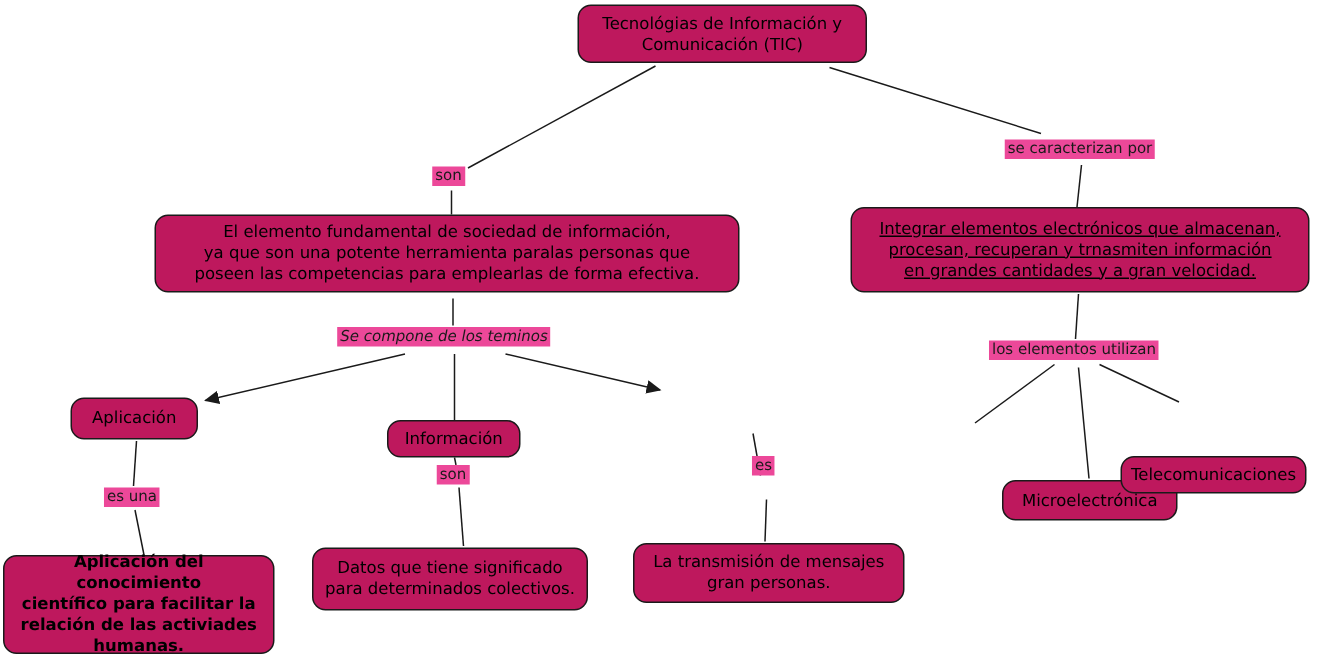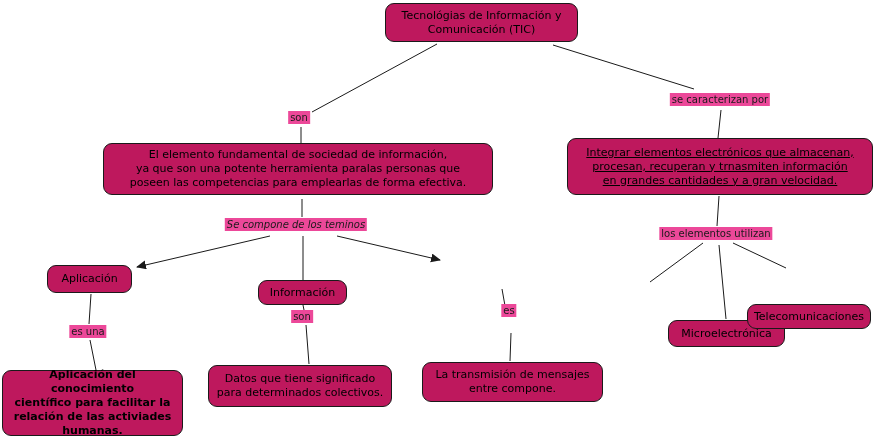--- a/index.html
+++ b/index.html
@@ -119,21 +119,21 @@
 en grandes cantidades y a gran velocidad.</div>
   <div class="node n-tec">Aplicación</div>
   <div class="node n-inf">Información</div>
   <div class="node n-apl">Aplicación del conocimiento
 científico para facilitar la
 relación de las activiades
 humanas.</div>
   <div class="node n-dat">Datos que tiene significado
 para determinados colectivos.</div>
   <div class="node n-tra">La transmisión de mensajes
-entre compone.</div>
+gran personas.</div>
   <div class="node n-mic">Microelectrónica</div>
   <div class="node n-tel">Telecomunicaciones</div>
 
   <div class="link-label l-son1">son</div>
   <div class="link-label l-carac">se caracterizan por</div>
   <div class="link-label l-comp">Se compone de los teminos</div>
   <div class="link-label l-elem">los elementos utilizan</div>
   <div class="link-label l-esuna">es una</div>
   <div class="link-label l-son2">son</div>
   <div class="link-label l-es">es</div>

